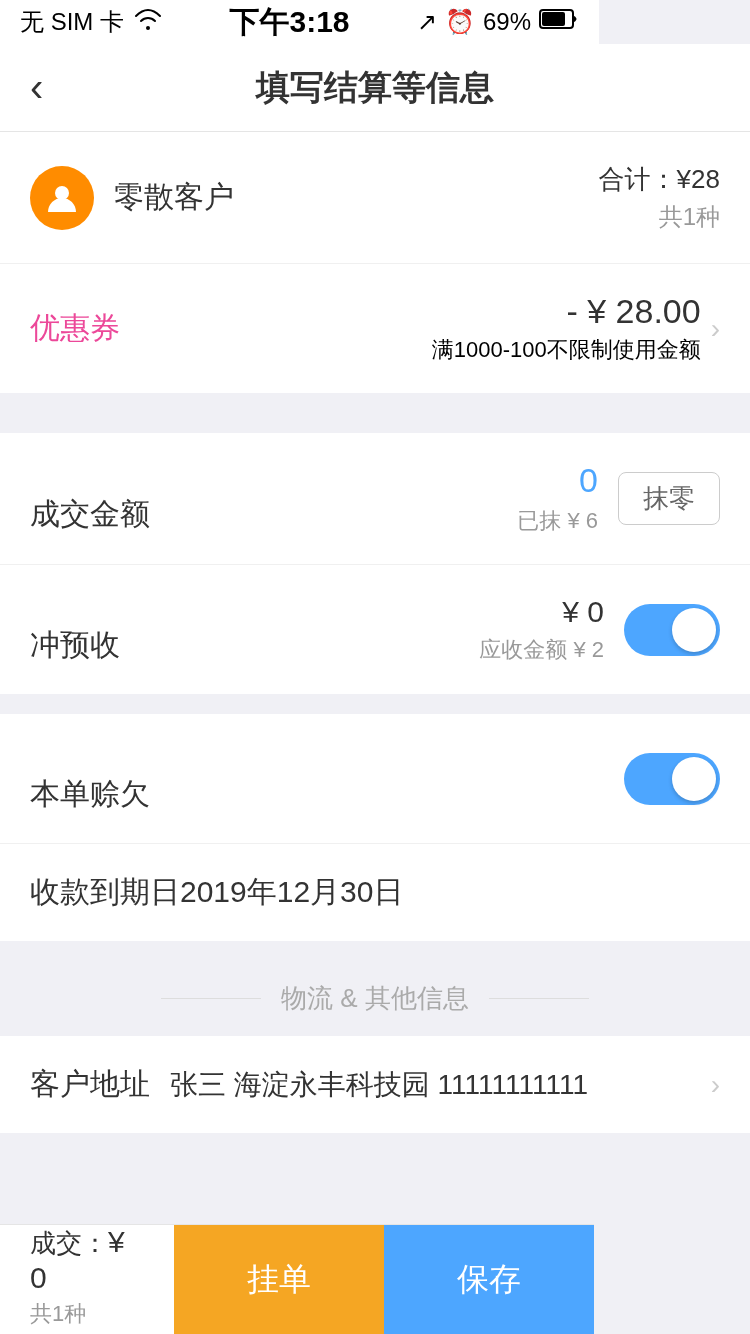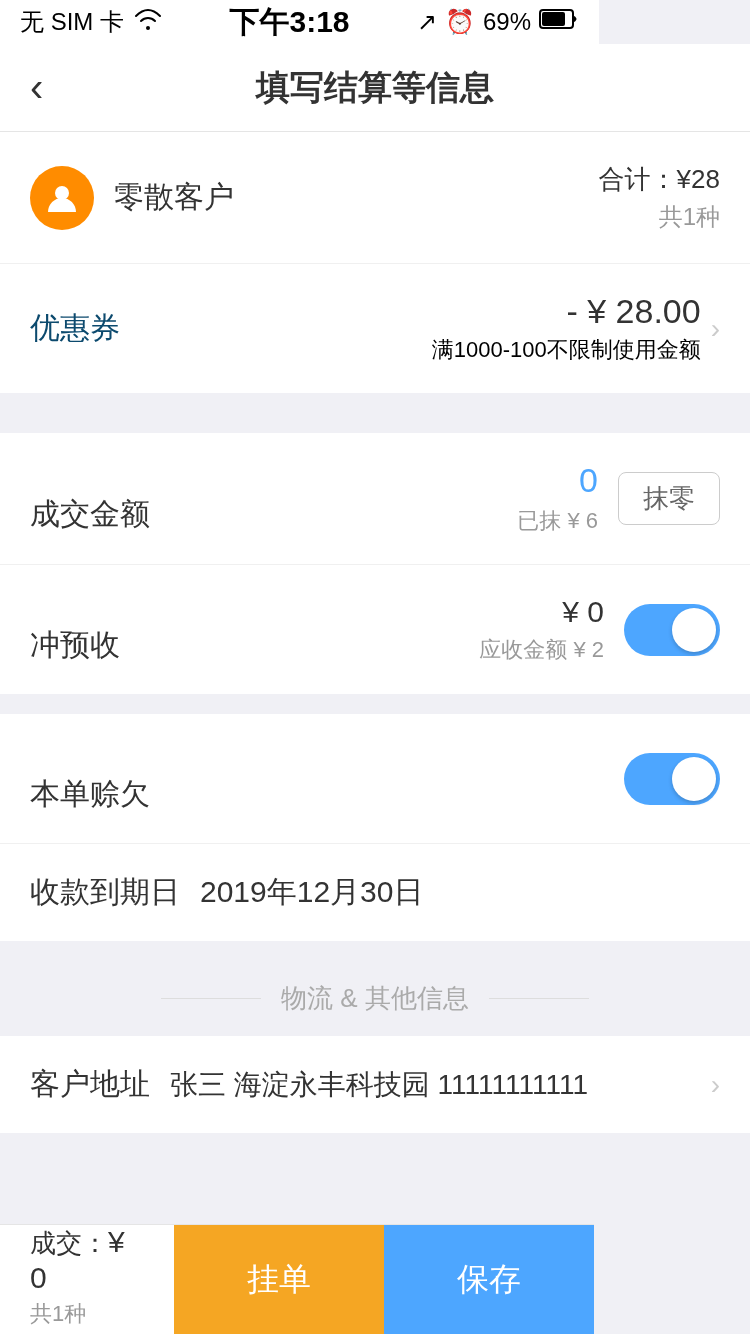--- a/index.html
+++ b/index.html
@@ -86,21 +86,21 @@
     .total-count { font-size: 24px; color: #999; margin-top: 4px; }
 
     
     .coupon-row {
       display: flex;
       align-items: center;
       justify-content: space-between;
       padding: 28px 30px;
       border-top: 1px solid #f0f0f0;
     }
-    .coupon-label { font-size: 30px; color: #0c4a6e; }
+    .coupon-label { font-size: 30px; color: #ec4899; }
     .coupon-right { text-align: right; display: flex; align-items: center; gap: 10px; }
     .coupon-amount { font-size: 34px; color: #333; font-weight: 500; }
     .coupon-desc { font-size: 22px; color: #000000; margin-top: 4px; }
     .chevron { font-size: 28px; color: #ccc; }
 
     
     .section-divider {
       height: 20px;
       background: #f0f0f5;
     }
@@ -167,21 +167,20 @@
       top: 4px;
       right: 4px;
       box-shadow: 0 2px 4px rgba(0,0,0,0.2);
     }
 
     
     .due-date-row {
       display: flex;
       align-items: center;
       padding: 28px 30px;
-      gap: 20px;
     }
     .due-date-label { font-size: 30px; color: #333; }
     .due-date-value { font-size: 30px; color: #333; }
 
     
     .logistics-divider {
       background: #f0f0f5;
       padding: 20px 0;
       text-align: center;
     }

